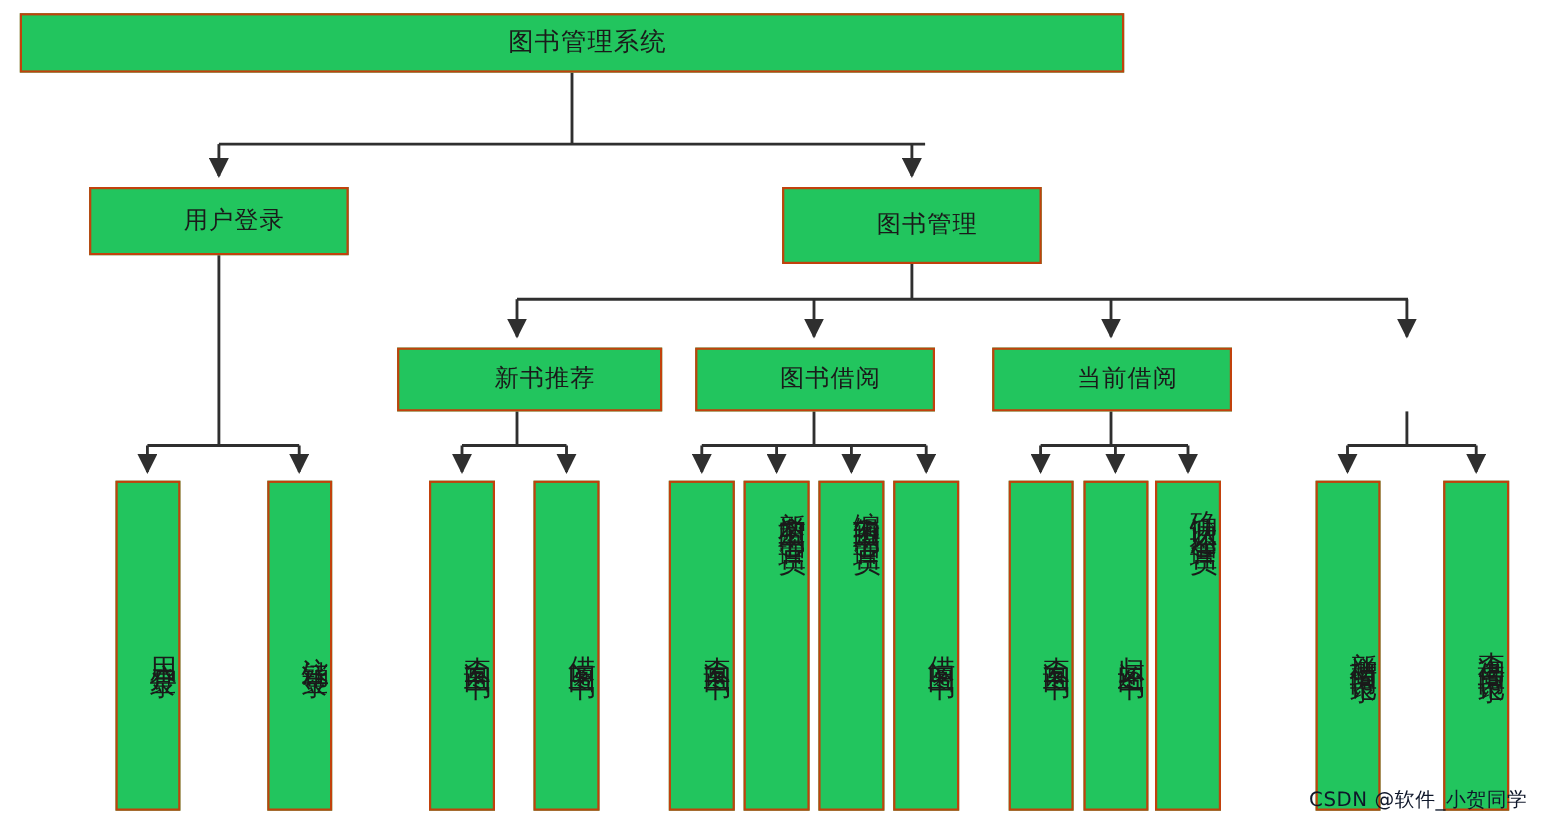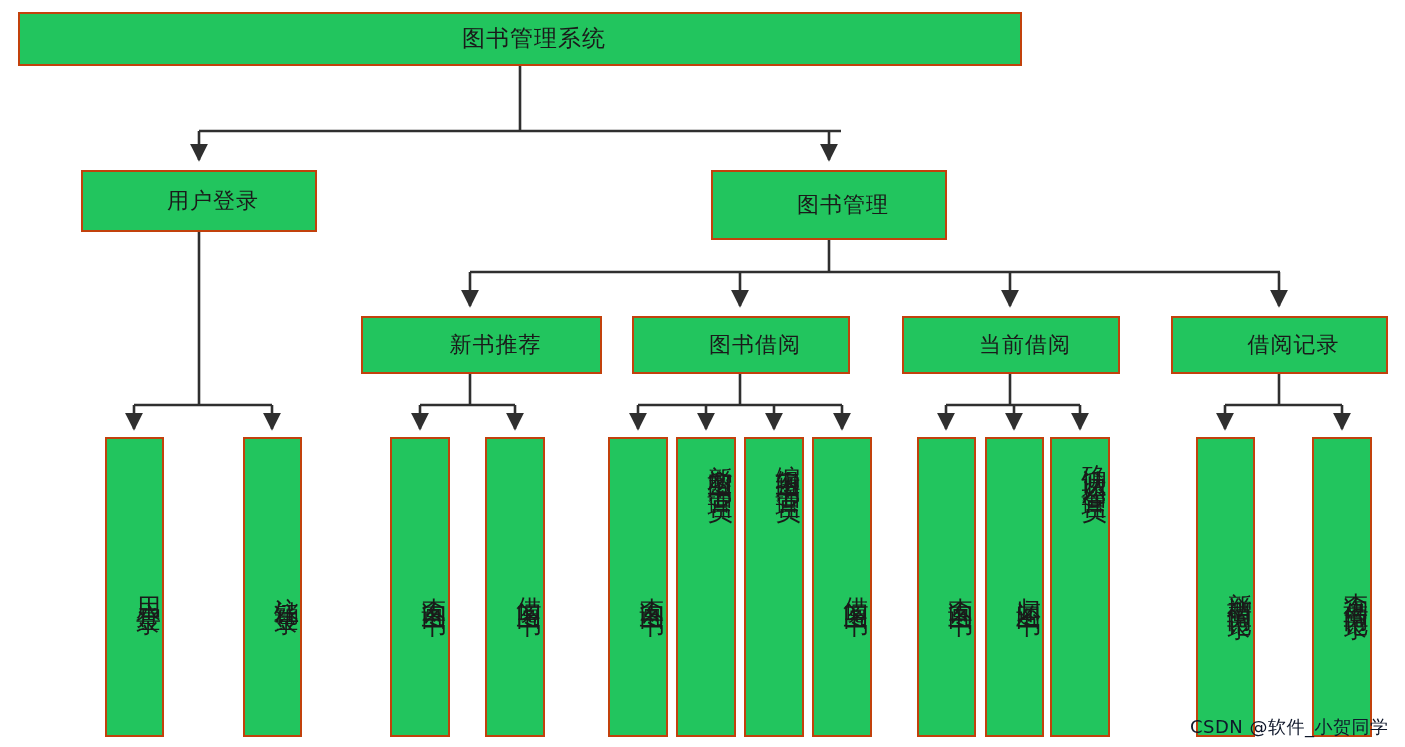--- a/index.html
+++ b/index.html
@@ -148,23 +148,20 @@
 
   <div class="node horiz" style="left:361px; top:316px; width:241px; height:58px;">
     <span class="label">新书推荐</span>
   </div>
   <div class="node horiz" style="left:632px; top:316px; width:218px; height:58px;">
     <span class="label">图书借阅</span>
   </div>
   <div class="node horiz" style="left:902px; top:316px; width:218px; height:58px;">
     <span class="label">当前借阅</span>
   </div>
-  <div class="node horiz" style="left:1171px; top:316px; width:217px; height:58px;">
-    <span class="label">借阅记录</span>
-  </div>
 
   <div class="node vert centered" style="left:105px; top:437px; width:59px; height:300px;">
     <span class="label">用户登录</span>
   </div>
   <div class="node vert centered" style="left:243px; top:437px; width:59px; height:300px;">
     <span class="label">注销登录</span>
   </div>
 
   <div class="node vert centered" style="left:390px; top:437px; width:60px; height:300px;">
     <span class="label">查询图书</span>

